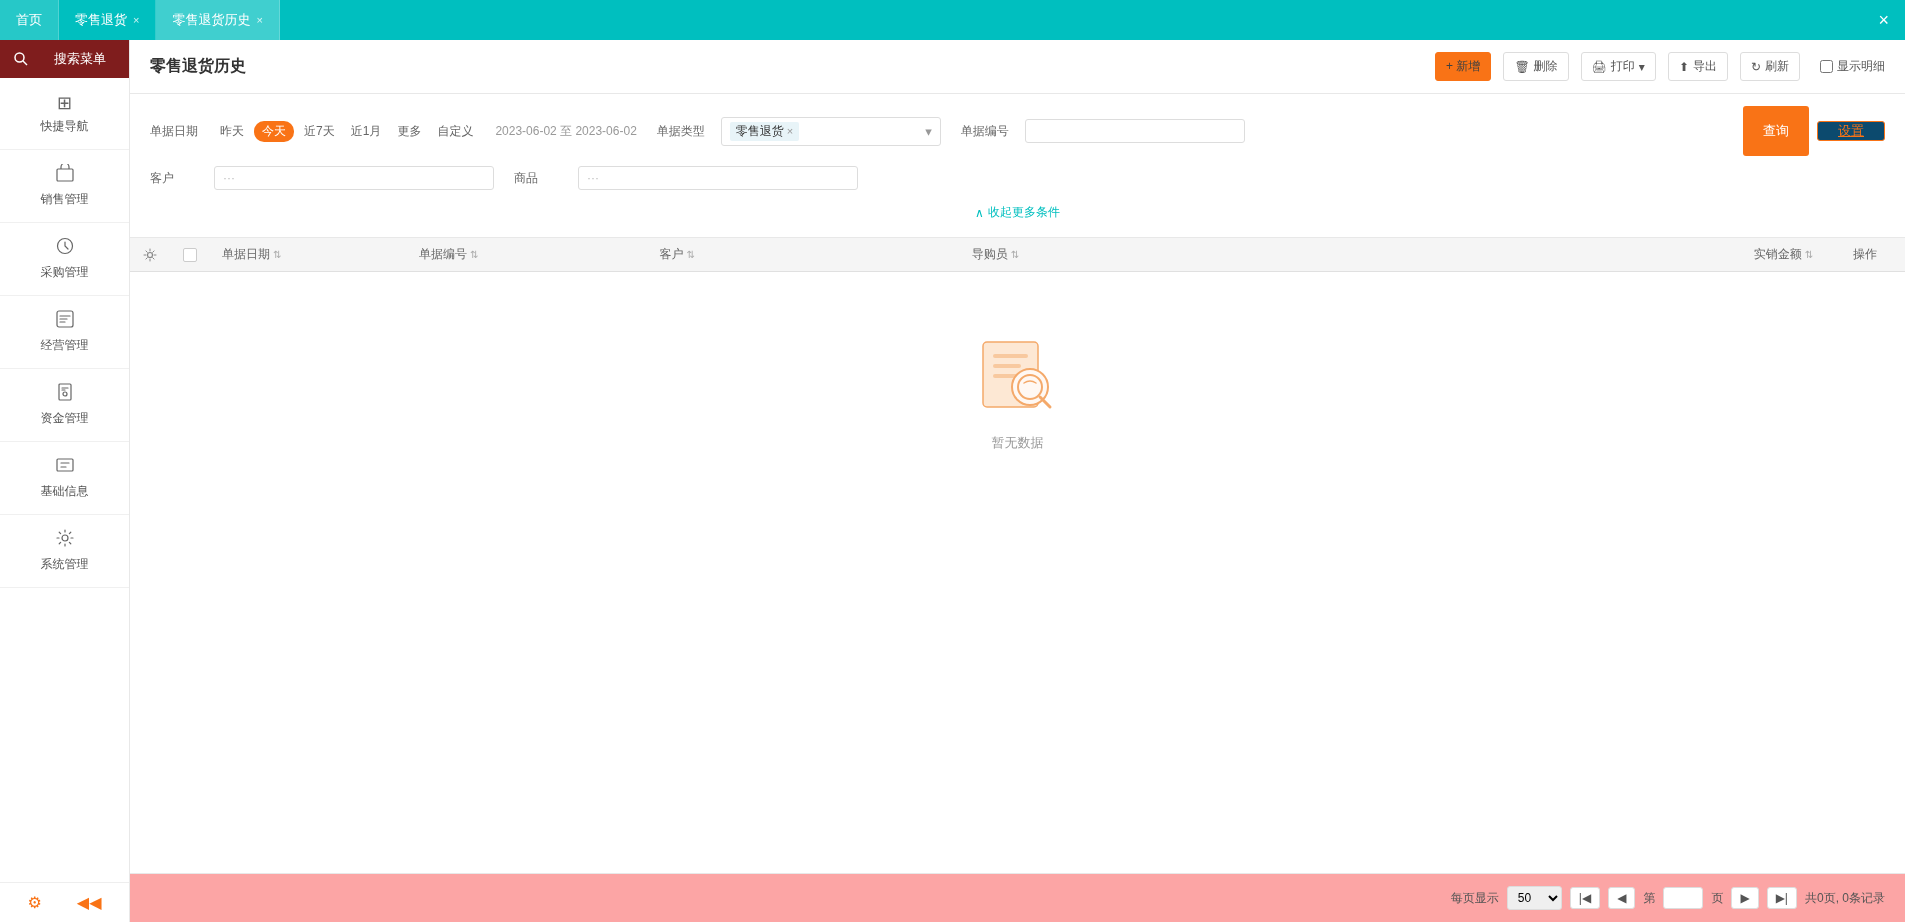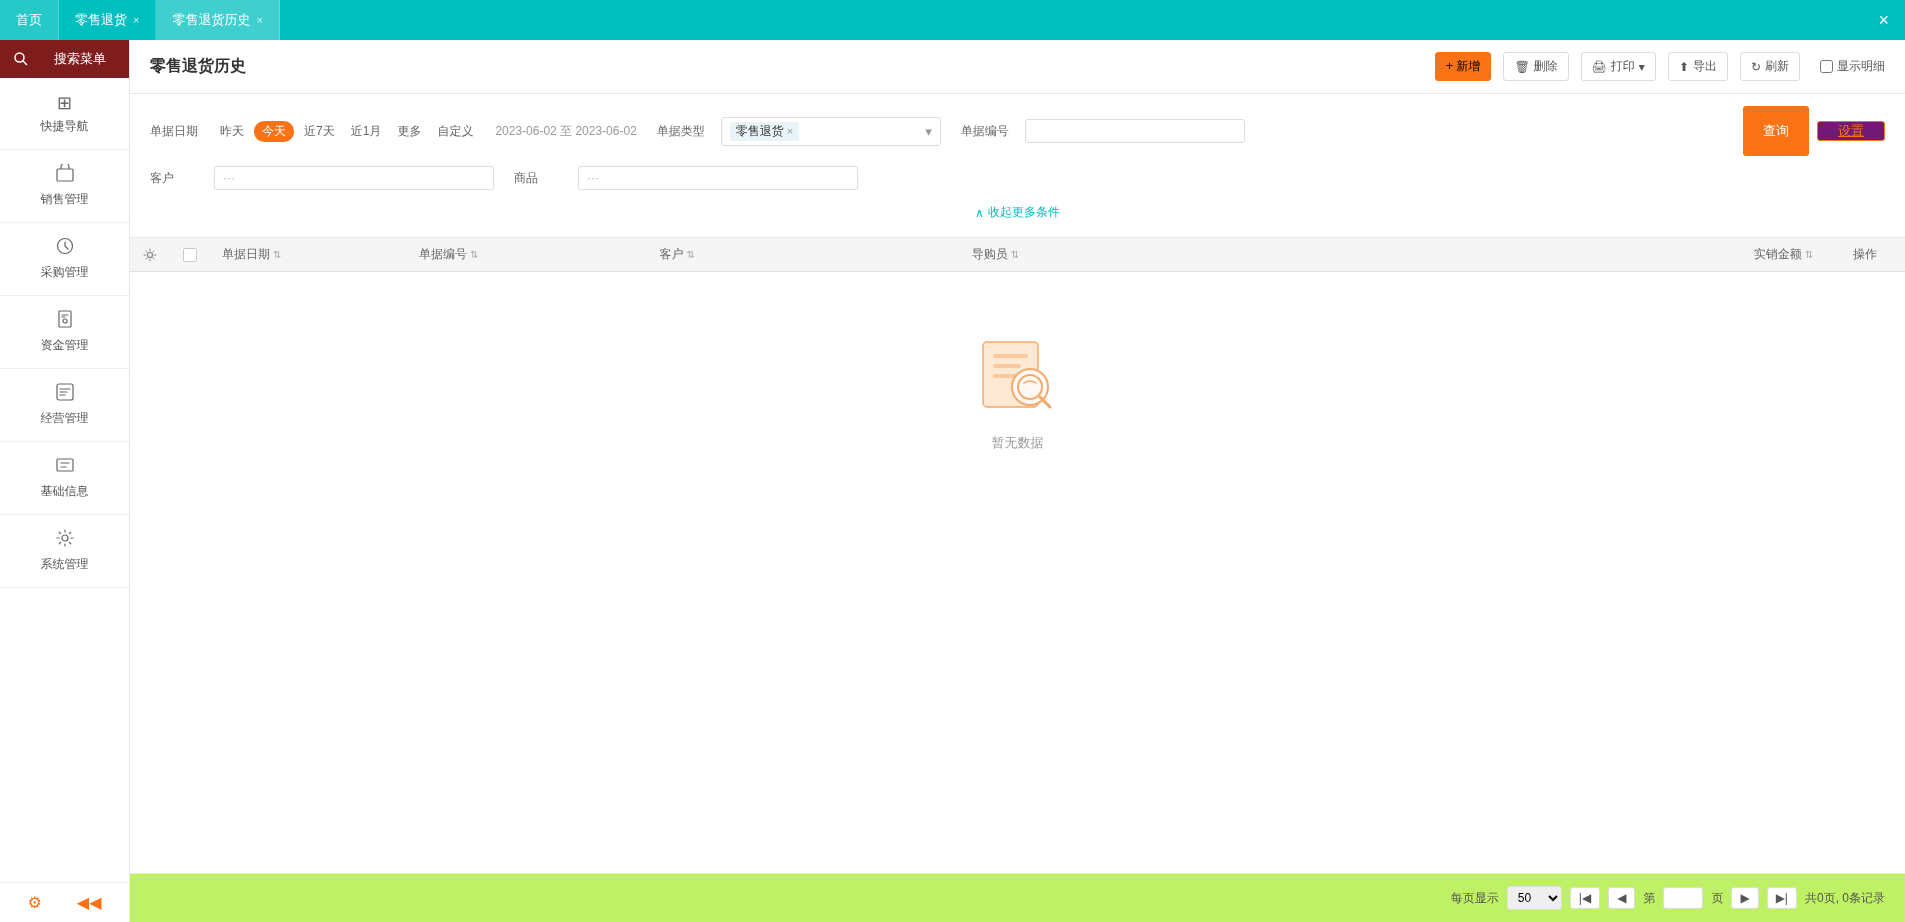--- a/index.html
+++ b/index.html
@@ -25,23 +25,23 @@
     .sidebar-item .icon { font-size: 18px; color: #666; }
     .sidebar-bottom { display: flex; justify-content: space-around; padding: 10px; border-top: 1px solid #eee; }
     .sidebar-bottom-btn { cursor: pointer; font-size: 16px; color: #f97316; }
 
     
     .main { flex: 1; display: flex; flex-direction: column; overflow: hidden; }
     .page-header { background: #fff; padding: 12px 20px; border-bottom: 1px solid #e8e8e8; display: flex; align-items: center; justify-content: space-between; }
     .page-title { font-size: 16px; font-weight: 600; color: #333; }
     .header-actions { display: flex; align-items: center; gap: 12px; }
     .action-btn { display: flex; align-items: center; gap: 4px; padding: 5px 10px; border: 1px solid #ddd; border-radius: 3px; background: #fff; cursor: pointer; font-size: 12px; color: #555; }
-    .btn-primary { background: #f97316; color: #000000; border-color: #f97316; }
+    .btn-primary { background: #f97316; color: #404040; border-color: #f97316; }
     .btn-query { background: #f97316; color: #fff; border: none; padding: 16px 20px; border-radius: 3px; cursor: pointer; font-size: 13px; }
-    .btn-set { background: #701a75; color: #f97316; border: 1px solid #f97316; padding: 0 20px; border-radius: 3px; cursor: pointer; font-size: 13px; text-decoration: underline; }
+    .btn-set { background: #0c4a6e; color: #f97316; border: 1px solid #f97316; padding: 0 20px; border-radius: 3px; cursor: pointer; font-size: 13px; text-decoration: underline; }
     .show-detail-check { display: flex; align-items: center; gap: 4px; font-size: 12px; color: #555; padding-left: 8px; }
 
     
     .filter-area { background: #fff; padding: 12px 20px; border-bottom: 1px solid #e8e8e8; }
     .filter-row { display: flex; align-items: center; gap: 20px; margin-bottom: 10px; flex-wrap: wrap; }
     .filter-item { display: flex; align-items: center; gap: 8px; }
     .filter-label { color: #666; font-size: 12px; white-space: nowrap; min-width: 56px; }
     .filter-date-btns { display: flex; align-items: center; gap: 4px; }
     .date-btn { padding: 2px 6px; border-radius: 2px; border: none; background: transparent; cursor: pointer; font-size: 12px; color: #666; }
     .date-btn.active { background: #f97316; color: #fff; border-radius: 10px; padding: 2px 8px; }
@@ -66,21 +66,21 @@
     .th-spacer { flex: 3; }
     .th-amount { flex: 1; text-align: right; justify-content: flex-end; }
     .th-ops { width: 80px; justify-content: center; }
     
     
     .empty-state { display: flex; flex-direction: column; align-items: center; justify-content: center; flex: 1; padding: 60px 0; }
     .empty-icon { width: 100px; height: 90px; position: relative; margin-bottom: 12px; }
     .empty-text { color: #999; font-size: 13px; }
 
     
-    .pagination { display: flex; align-items: center; justify-content: flex-end; padding: 12px 20px; background: #bef264; border-top: 1px solid #e8e8e8; gap: 8px; font-size: 12px; color: #555; }
+    .pagination { display: flex; align-items: center; justify-content: flex-end; padding: 12px 20px; background: #fca5a5; border-top: 1px solid #e8e8e8; gap: 8px; font-size: 12px; color: #555; }
     .page-size-select { border: 1px solid #ddd; border-radius: 3px; padding: 3px 6px; font-size: 12px; }
     .page-nav-btn { padding: 3px 8px; border: 1px solid #ddd; border-radius: 3px; background: #fff; cursor: pointer; font-size: 12px; color: #555; }
     .page-nav-btn:disabled { color: #ccc; cursor: not-allowed; }
     .page-input { border: 1px solid #ddd; border-radius: 3px; padding: 3px 6px; width: 40px; text-align: center; font-size: 12px; }
     .checkbox { width: 14px; height: 14px; border: 1px solid #ccc; border-radius: 2px; background: #fff; display: inline-block; }
   </style>
 </head>
 <body>
 
 <div class="top-bar">
@@ -133,35 +133,35 @@
           <svg width="18" height="18" viewBox="0 0 18 18" fill="none">
             <circle cx="9" cy="9" r="7.5" stroke="#666" stroke-width="1.2"></circle>
             <path d="M9 5v4l3 3" stroke="#666" stroke-width="1.2" stroke-linecap="round"></path>
           </svg>
         </span>
         <span>采购管理</span>
       </div>
       <div class="sidebar-item">
         <span class="icon">
           <svg width="18" height="18" viewBox="0 0 18 18" fill="none">
+            <rect x="1" y="1" width="16" height="16" rx="2" stroke="#666" stroke-width="1.2" fill="none"></rect>
+            <path d="M4 6h10M4 9h7M4 12h5" stroke="#666" stroke-width="1.2" stroke-linecap="round"></path>
+          </svg>
+        </span>
+        <span>经营管理</span>
+      </div>
+      <div class="sidebar-item">
+        <span class="icon">
+          <svg width="18" height="18" viewBox="0 0 18 18" fill="none">
             <rect x="3" y="1" width="12" height="16" rx="1" stroke="#666" stroke-width="1.2" fill="none"></rect>
             <circle cx="9" cy="11" r="2" stroke="#666" stroke-width="1.2"></circle>
             <path d="M6 5h6M6 7h3" stroke="#666" stroke-width="1.2" stroke-linecap="round"></path>
           </svg>
         </span>
         <span>资金管理</span>
-      </div>
-      <div class="sidebar-item">
-        <span class="icon">
-          <svg width="18" height="18" viewBox="0 0 18 18" fill="none">
-            <rect x="1" y="1" width="16" height="16" rx="2" stroke="#666" stroke-width="1.2" fill="none"></rect>
-            <path d="M4 6h10M4 9h7M4 12h5" stroke="#666" stroke-width="1.2" stroke-linecap="round"></path>
-          </svg>
-        </span>
-        <span>经营管理</span>
       </div>
       <div class="sidebar-item">
         <span class="icon">
           <svg width="18" height="18" viewBox="0 0 18 18" fill="none">
             <rect x="1" y="3" width="16" height="12" rx="1" stroke="#666" stroke-width="1.2" fill="none"></rect>
             <path d="M5 7h8M5 11h5" stroke="#666" stroke-width="1.2" stroke-linecap="round"></path>
           </svg>
         </span>
         <span>基础信息</span>
       </div>

